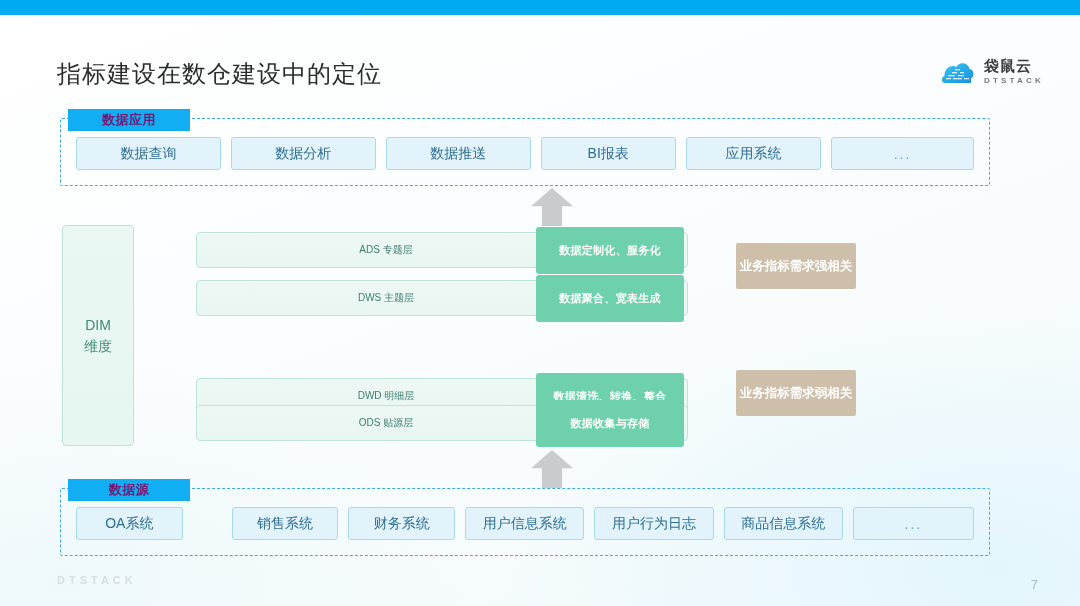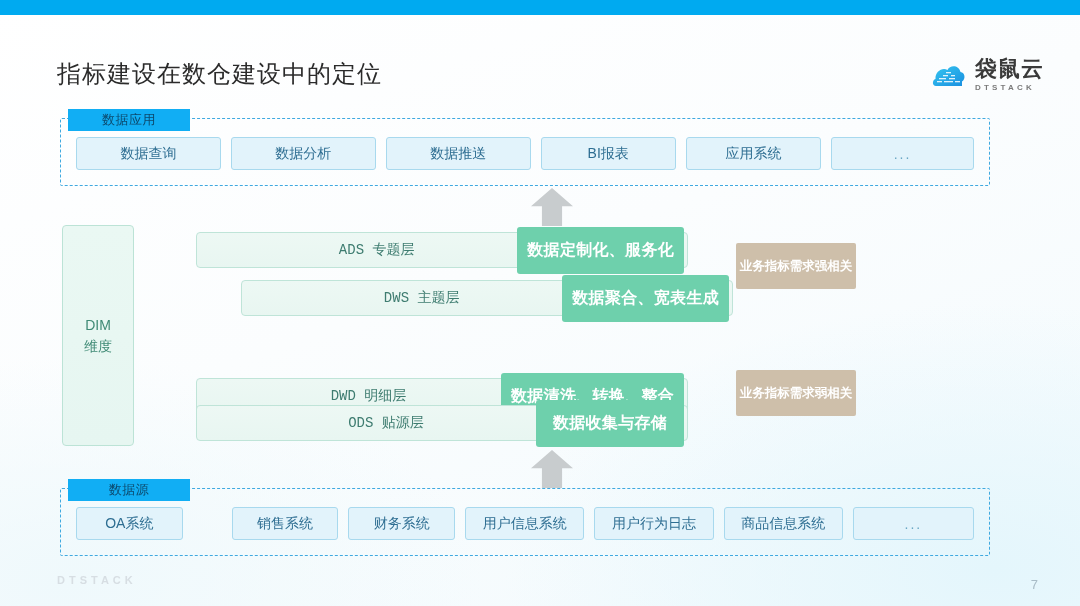--- a/index.html
+++ b/index.html
@@ -27,37 +27,37 @@
     position: absolute; left: 57px; top: 58px;
     font-size: 24px; color: #2B2B2B; letter-spacing: 1px;
     font-weight: 400;
   }
   .logo {
     position: absolute; right: 36px; top: 58px;
     display: flex; align-items: center; gap: 9px;
   }
   .logo-mark { width: 34px; height: 26px; display:block; }
   .logo-text { display: flex; flex-direction: column; line-height: 1; }
-  .logo-cn { font-size: 22px; font-weight: 700; color: #3A3A3A; letter-spacing: 1px; }
+  .logo-cn { font-size: 15px; font-weight: 700; color: #3A3A3A; letter-spacing: 1px; }
   .logo-en { font-size: 8px; font-weight: 700; color: #7A7A7A; letter-spacing: 3.2px; margin-top: 4px; }
 
   
   .dashed-frame {
     position: absolute;
     border: 1.6px dashed #3FA9E0;
     border-radius: 2px;
   }
   .frame-app  { left: 60px; top: 118px;  width: 930px; height: 68px; }
   .frame-src  { left: 60px; top: 488px;  width: 930px; height: 68px; }
 
   .section-tab {
     position: absolute;
     background: #11AEF4;
-    color: #0c4a6e;
-    font-size: 13px; font-weight: 400;
+    color: #701a75;
+    font-size: 13px; font-weight: 700;
     display: flex; align-items: center; justify-content: center;
     letter-spacing: 0.5px;
   }
   .tab-app { left: 68px; top: 109px; width: 122px; height: 22px; }
   .tab-src { left: 68px; top: 479px; width: 122px; height: 22px; }
 
   .chip-row {
     position: absolute;
     display: flex; align-items: center;
     gap: 10px;
@@ -110,39 +110,38 @@
     height: 36px;
     background: linear-gradient(180deg, #EDF8F4 0%, #E8F6F1 100%);
     border: 1px solid #BFE4D8;
     border-radius: 4px;
     display: flex; align-items: center;
   }
   .layer-name {
     flex: 1;
     text-align: center;
     color: #3E7C70;
-    font-size: 14px;
+    font-size: 10px;
     padding-left: 39px;
-    font-family: Liberation Mono, monospace;
   }
   .layer-tag {
     height: 47px;
     margin-right: 3px;
     padding: 0 10px;
     min-width: 148px;
     background: #6ED0AC;
     border-radius: 3px;
     color: #FFFFFF;
-    font-size: 16px; font-weight: 700;
+    font-size: 11px; font-weight: 700;
     display: flex; align-items: center; justify-content: center;
     white-space: nowrap;
     letter-spacing: 0.3px;
   }
   .row-ads { top: 232px; }
-  .row-dws { top: 280px; margin-left: 45px; }
+  .row-dws { top: 280px; }
   .row-dwd { top: 362px; margin-top: 16px; }
   .row-ods { top: 405px; }
 
   
   .note-box {
     position: absolute;
     left: 736px;
     width: 120px; height: 46px;
     background: #CEBFAA;
     border-radius: 2px;

